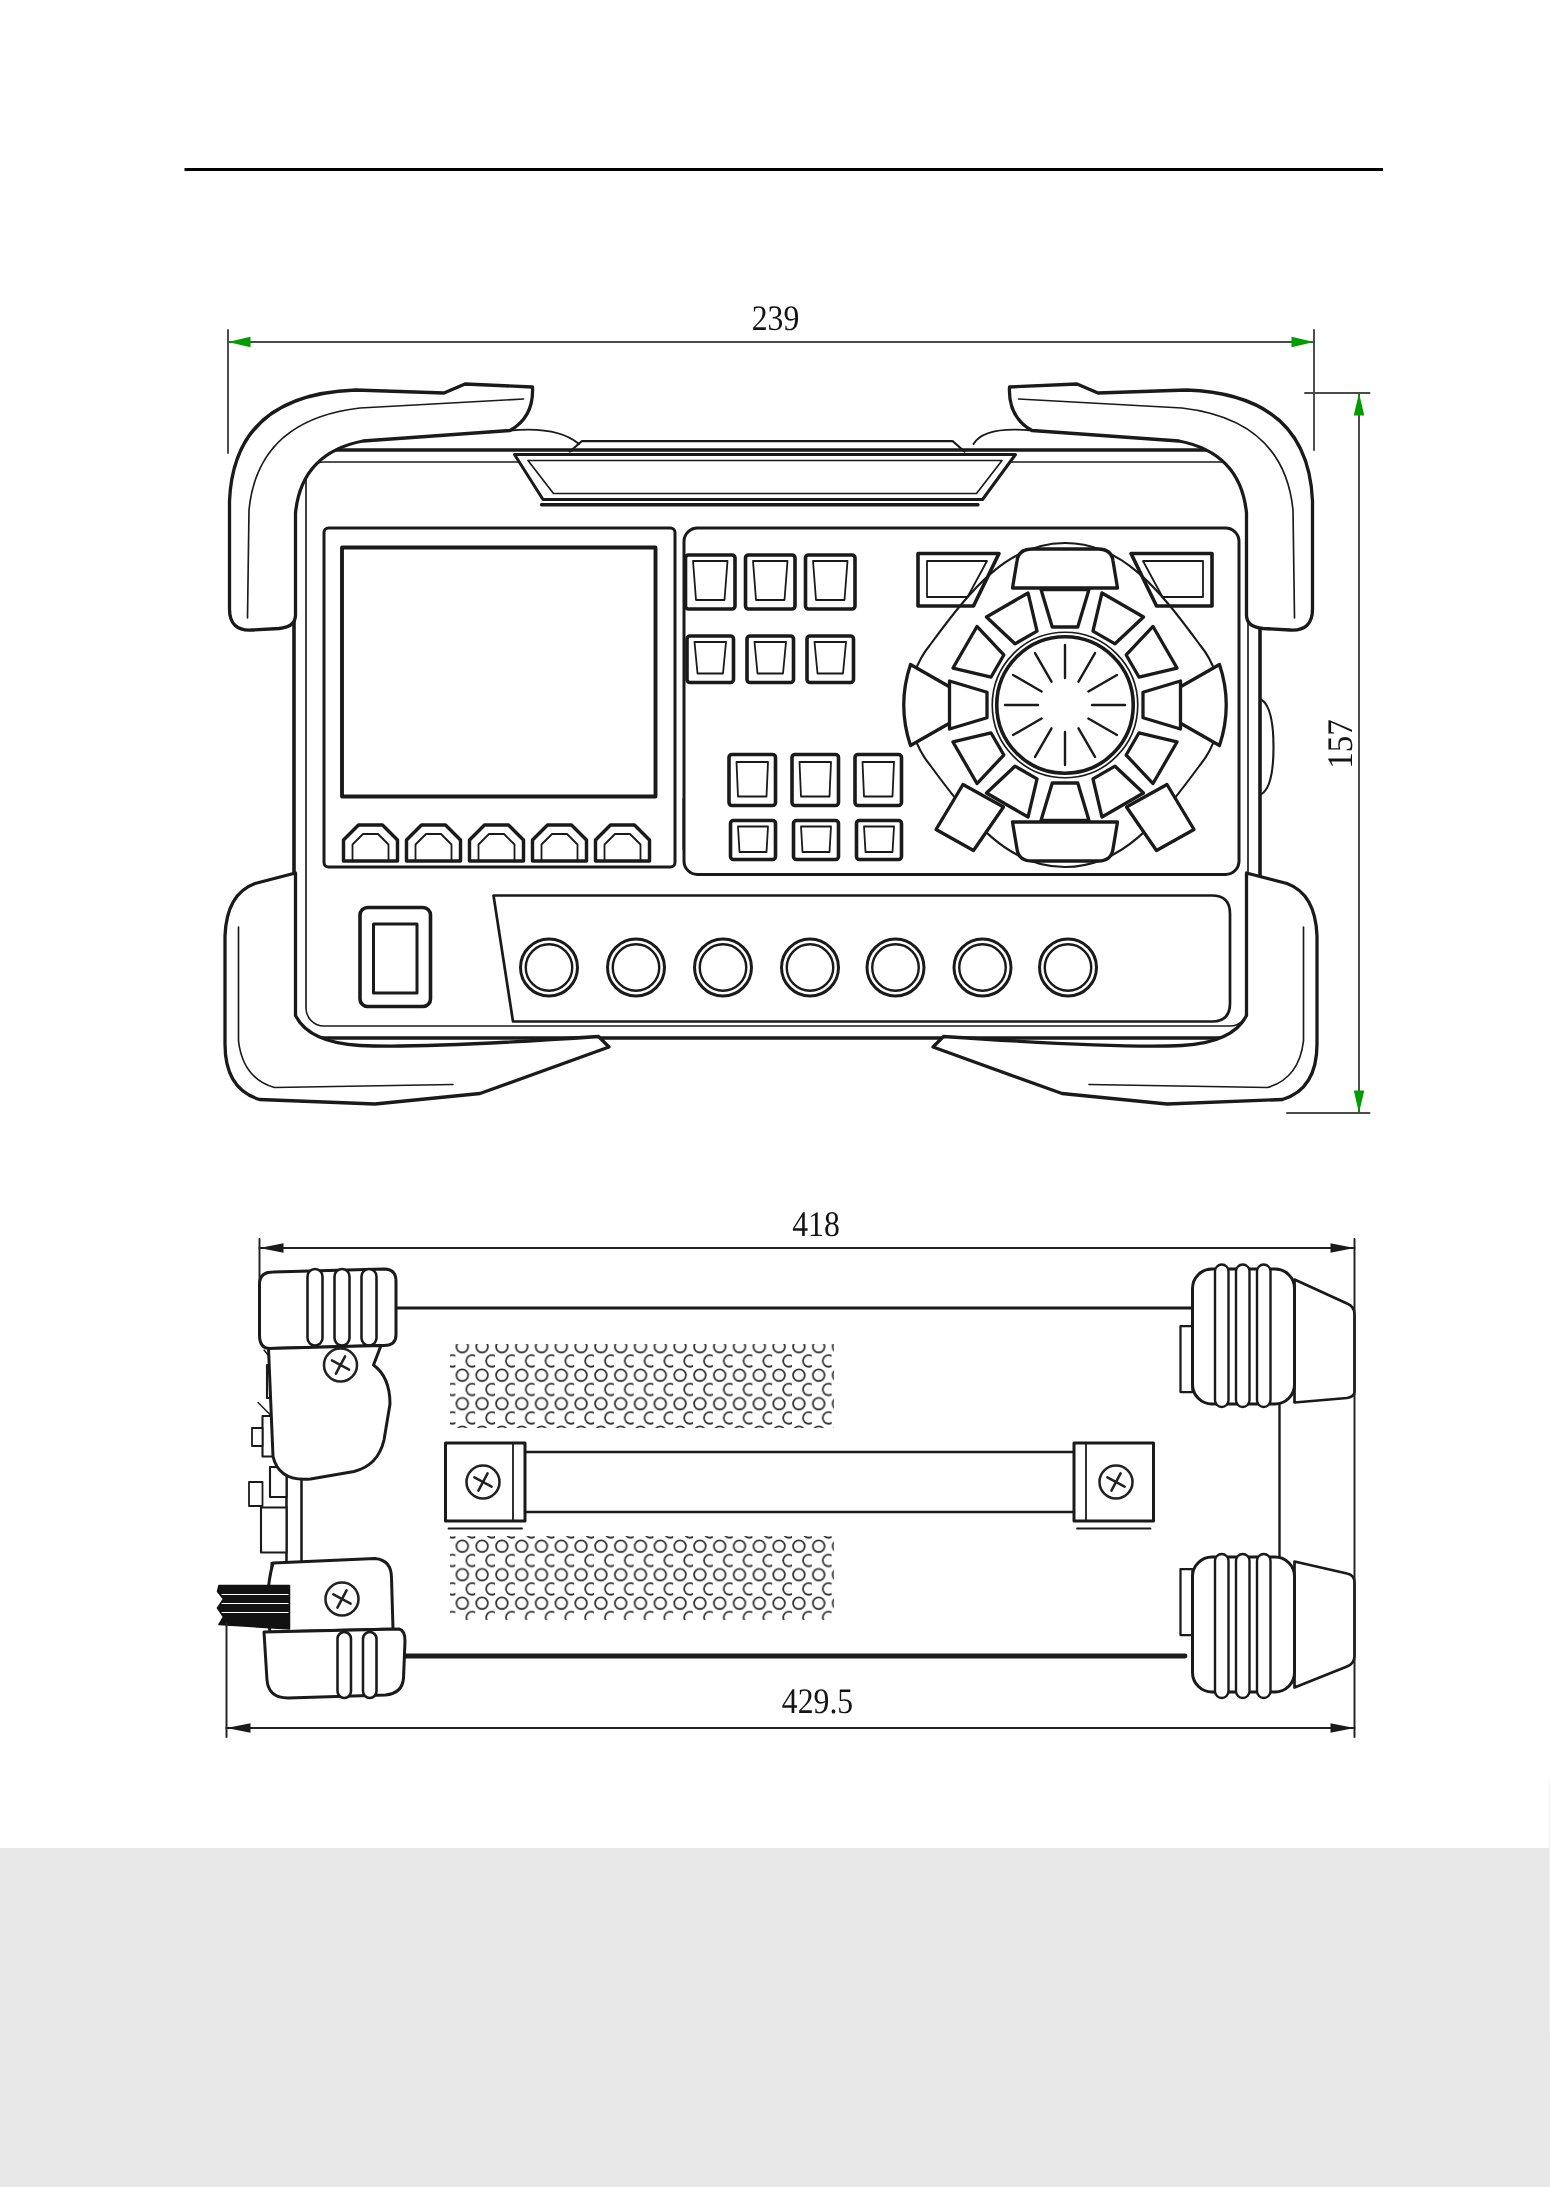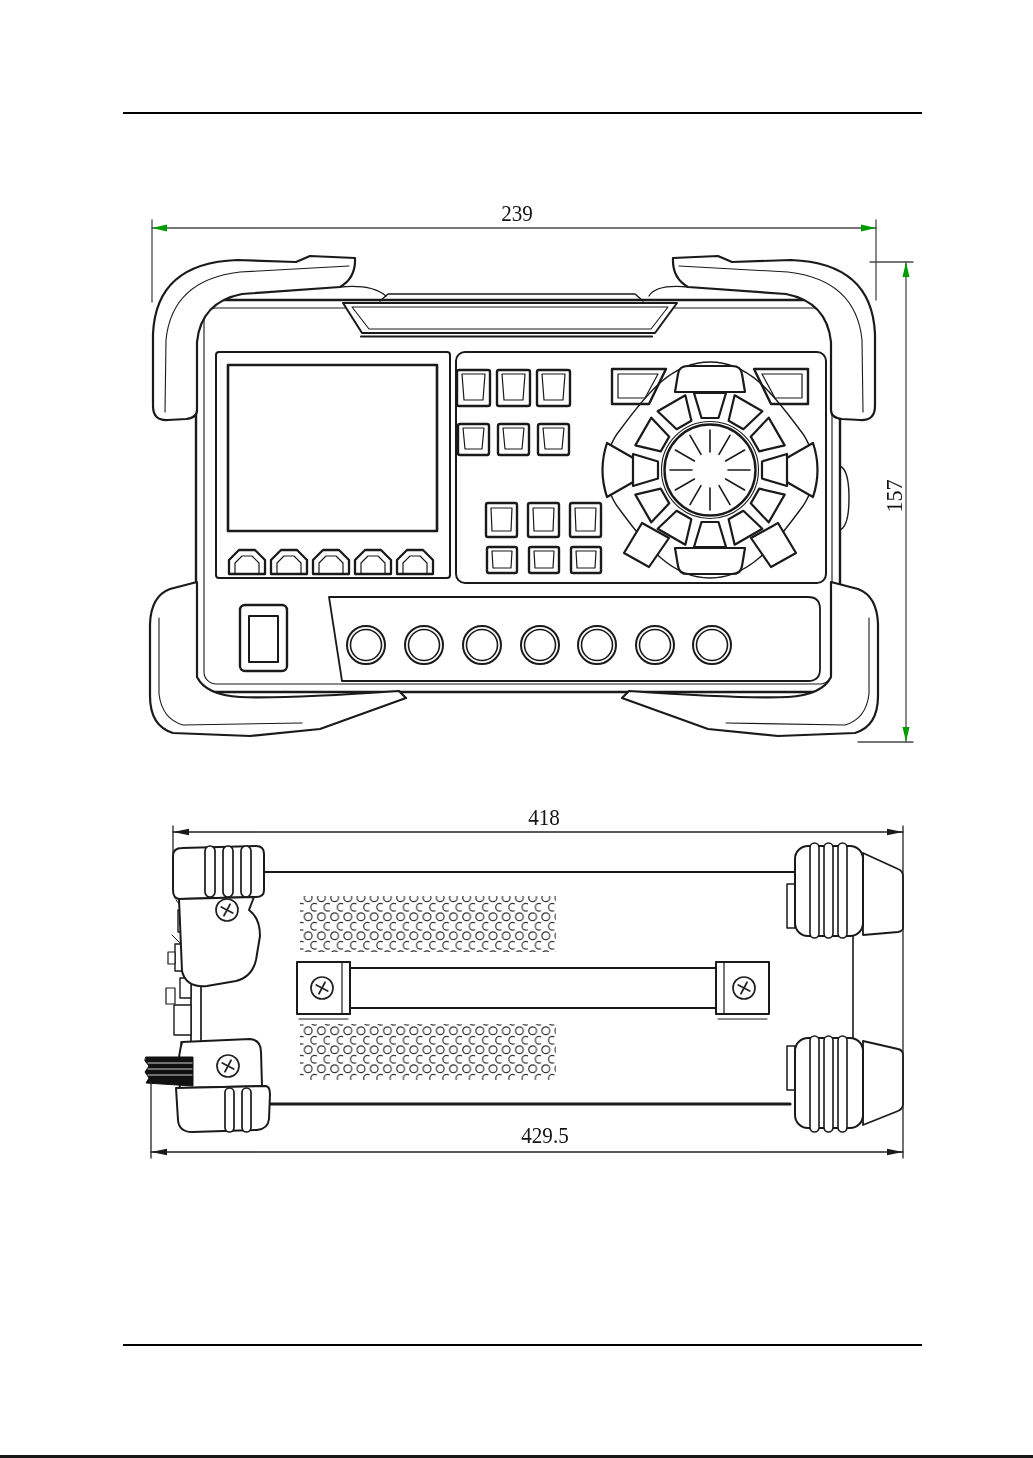--- a/index.html
+++ b/index.html
@@ -1,16 +1,16 @@
 <!DOCTYPE html>
 <html><head>
 <meta charset="utf-8">
 <style>
   html,body{margin:0;padding:0;background:#e8e8e8;}
-  .page{position:relative;width:1033px;height:1458px;background:#ffffff;margin:0 auto;overflow:hidden;
+  .page{position:relative;width:1033px;height:1232px;background:#ffffff;margin:0 auto;overflow:hidden;
         font-family:"Liberation Serif", serif;}
   .rule{position:absolute;background:#000;height:2px;}
   .header-rule{left:123px;top:112px;width:799px;}
   .footer-rule{left:123px;top:1344px;width:799px;}
   .page-bottom-edge{position:absolute;left:0;top:1455px;width:1033px;height:3px;background:#171717;}
   .drawing{position:absolute;left:0;top:0;}
   .dim-label{position:absolute;color:#141414;font-size:24px;text-align:center;
              letter-spacing:0px;transform:scaleX(0.88);white-space:nowrap;}
   .dim-label.rot{transform:rotate(-90deg) scaleX(0.92);}
 </style>

